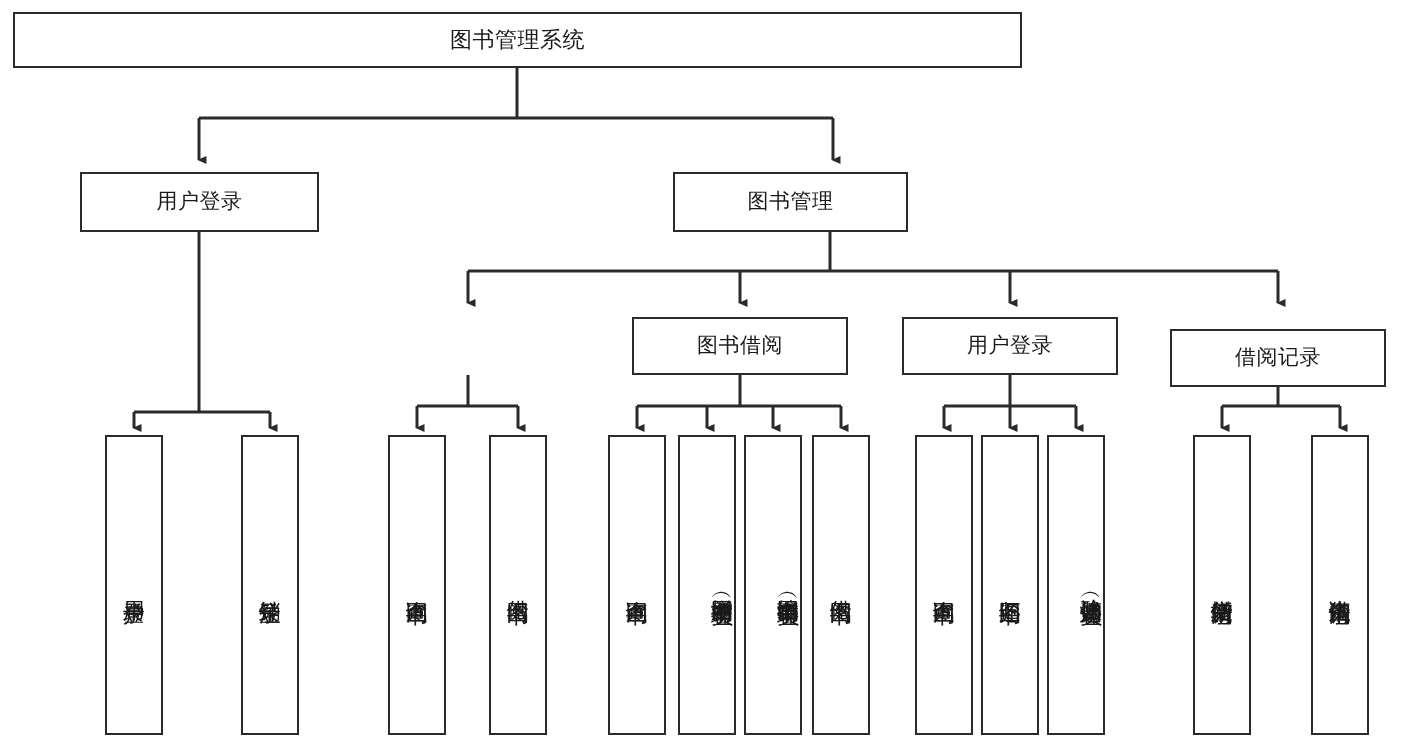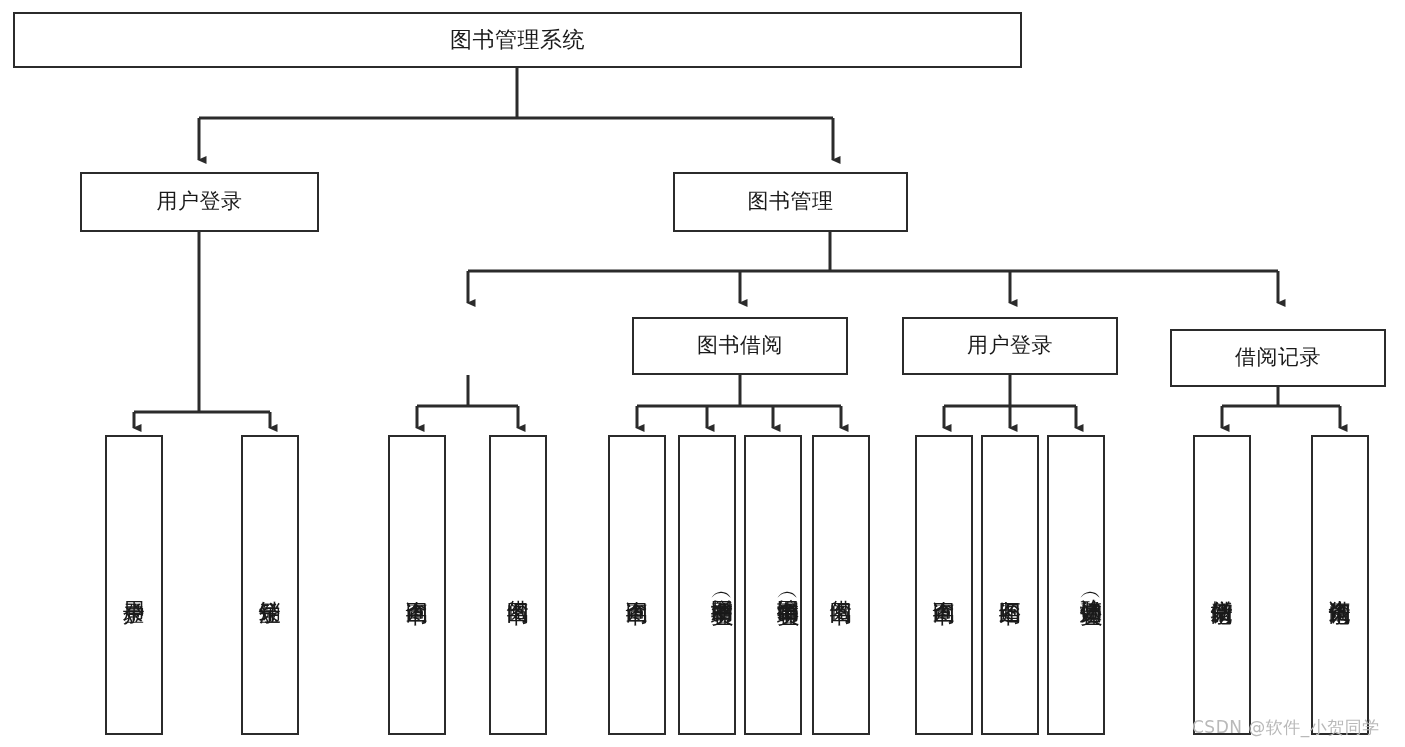--- a/index.html
+++ b/index.html
@@ -152,15 +152,14 @@
   <div class="node vert mid" style="left:915px; top:435px; width:58px; height:300px;">查询图书</div>
 
   <div class="node vert mid" style="left:981px; top:435px; width:58px; height:300px;">归还图书</div>
 
   <div class="node vert" style="left:1047px; top:435px; width:58px; height:300px;">确认归还（管理员）</div>
 
   <div class="node vert mid" style="left:1193px; top:435px; width:58px; height:300px;">新增借阅记录</div>
 
   <div class="node vert mid" style="left:1311px; top:435px; width:58px; height:300px;">查询借阅记录</div>
 
-  <div class="watermark" style="left:1192px; top:716px;">CSDN @软件_小贺同学</div>
 
 </div>
 
 </body></html>

